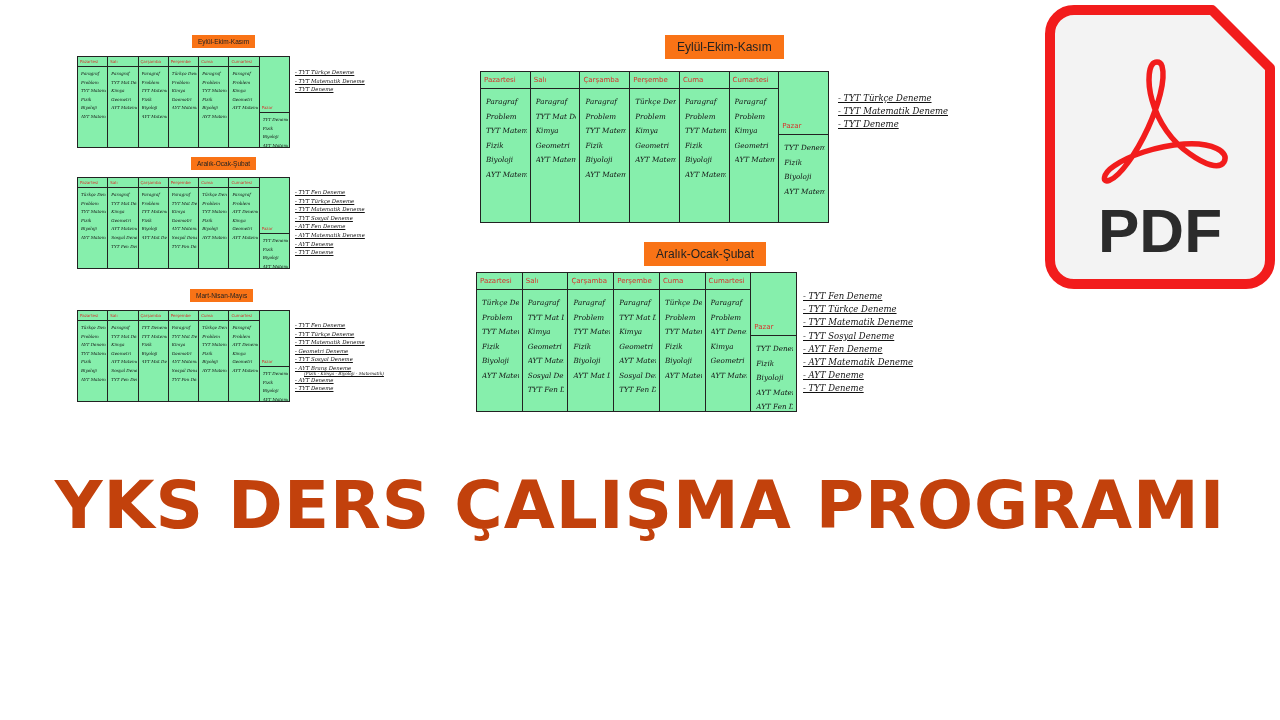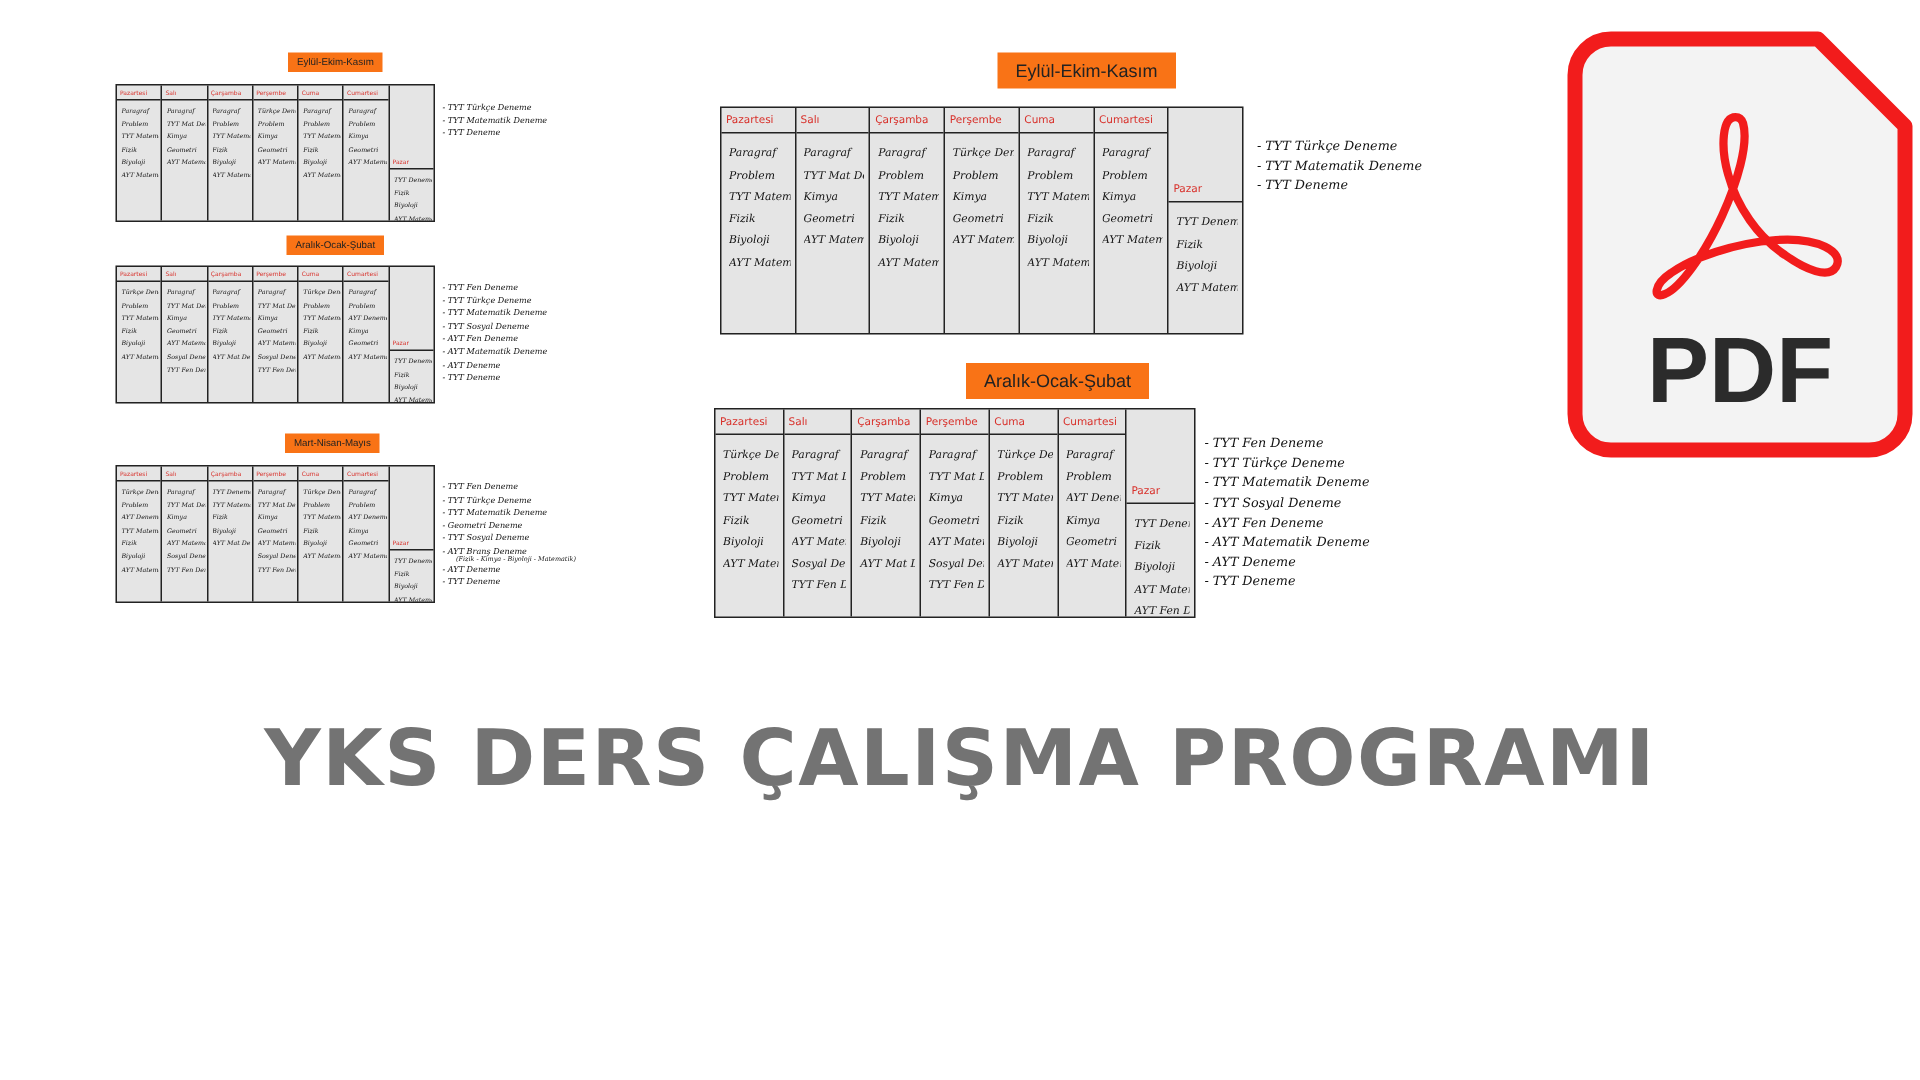--- a/index.html
+++ b/index.html
@@ -1,43 +1,43 @@
 <!DOCTYPE html>
 <html><head>
 <meta charset="utf-8">
 <style>
   html,body{margin:0;padding:0;}
   body{width:1280px;height:720px;background:#ffffff;position:relative;overflow:hidden;font-family:"Liberation Sans",sans-serif;}
   .schedule{position:absolute;}
   .sched-title{position:absolute;background:#f97316;color:#222;font-family:"Liberation Sans",sans-serif;white-space:nowrap;text-align:center;}
-  .grid{position:absolute;display:flex;border:1.5px solid #222;box-sizing:border-box;background:#e5e5e5;}
+  .grid{position:absolute;display:flex;border:1.5px solid #222;box-sizing:border-box;background:#86efac;}
   .col{flex:1 1 0;border-right:1.5px solid #222;display:flex;flex-direction:column;min-width:0;}
   .col:last-child{border-right:none;margin-top:46px;}
   .col-head{border-bottom:1.5px solid #222;color:#d8312b;font-family:"DejaVu Sans",sans-serif;white-space:nowrap;overflow:hidden;}
   .col-body{flex:1;overflow:hidden;}
   .cell-item{font-family:"DejaVu Serif",serif;font-style:italic;color:#111;white-space:nowrap;overflow:hidden;}
   .notes{position:absolute;font-family:"DejaVu Serif",serif;font-style:italic;color:#111;}
-  .note{white-space:nowrap;}
+  .note{white-space:nowrap;text-decoration:underline;}
 
   
   .big .sched-title{font-size:12px;padding:5px 12px;}
   .big .col-head{font-size:7px;padding:4px 3px;height:8px;line-height:8px;}
   .big .col-body{padding:6px 3px 0 5px;}
   .big .cell-item{font-size:7.2px;line-height:14.5px;}
   .big .notes{font-size:8.5px;line-height:13.2px;}
 
   
   .small .sched-title{font-size:6.5px;padding:3px 6px;}
   .small .col-head{font-size:4px;padding:2px 2px;height:5px;line-height:5px;}
   .small .col-body{padding:3px 1px 0 3px;}
   .small .cell-item{font-size:4.2px;line-height:8.6px;}
   .small .notes{font-size:5.4px;line-height:8.6px;}
 
-  .main-title{position:absolute;left:0;width:1280px;top:466px;text-align:center;color:#737373;font-family:"DejaVu Sans",sans-serif;font-weight:bold;font-size:52px;letter-spacing:1px;line-height:80px;white-space:nowrap;}
-  .pdf-icon{position:absolute;left:1044px;top:20px;width:232px;height:286px;}
+  .main-title{position:absolute;left:0;width:1280px;top:466px;text-align:center;color:#c2410c;font-family:"DejaVu Sans",sans-serif;font-weight:bold;font-size:66px;letter-spacing:1px;line-height:80px;white-space:nowrap;}
+  .pdf-icon{position:absolute;left:1044px;top:4px;width:232px;height:286px;}
 </style>
 </head>
 <body>
 
 <div class="schedule small" style="left:0;top:0;">
   <div class="sched-title" style="left:192px;top:35px;">Eylül-Ekim-Kasım</div>
   <div class="grid" style="left:77px;top:56px;width:213px;height:92px;">
       <div class="col">
         <div class="col-head">Pazartesi</div>
         <div class="col-body">

